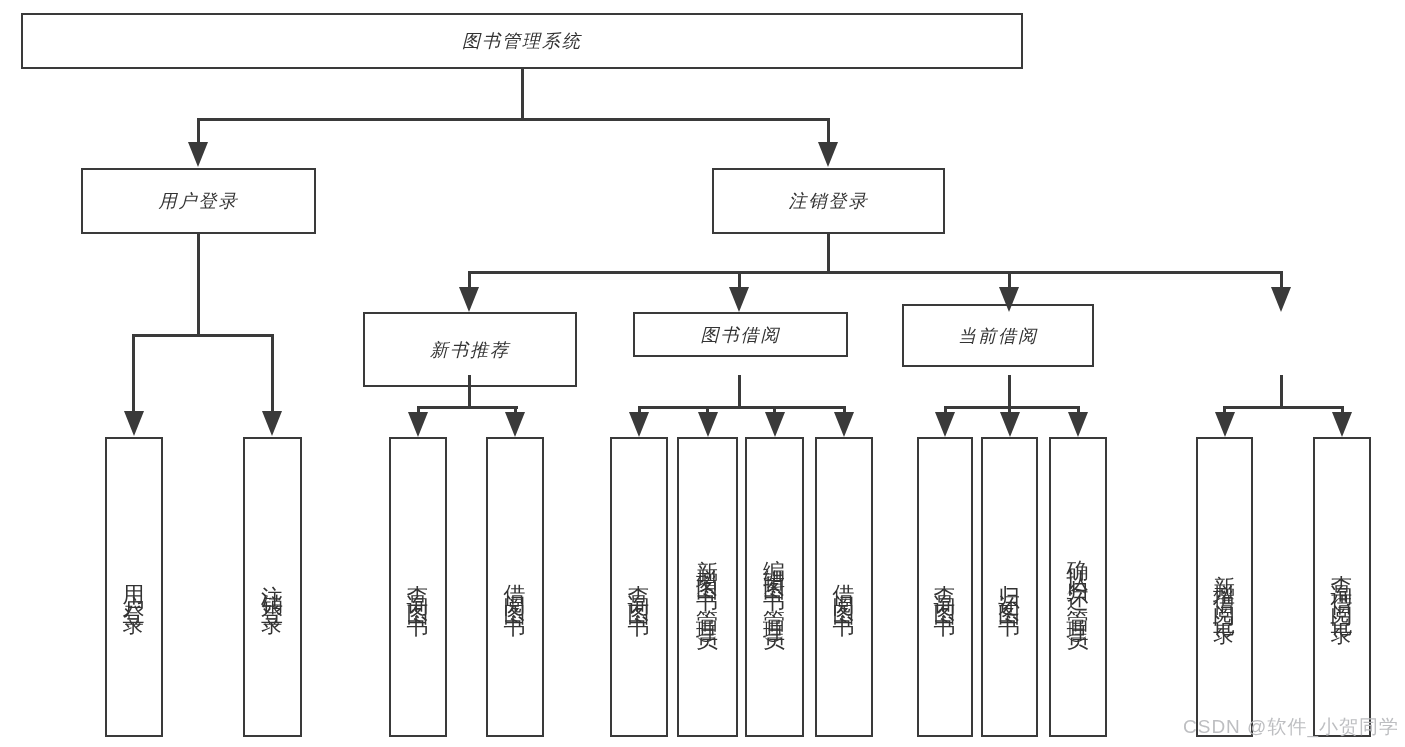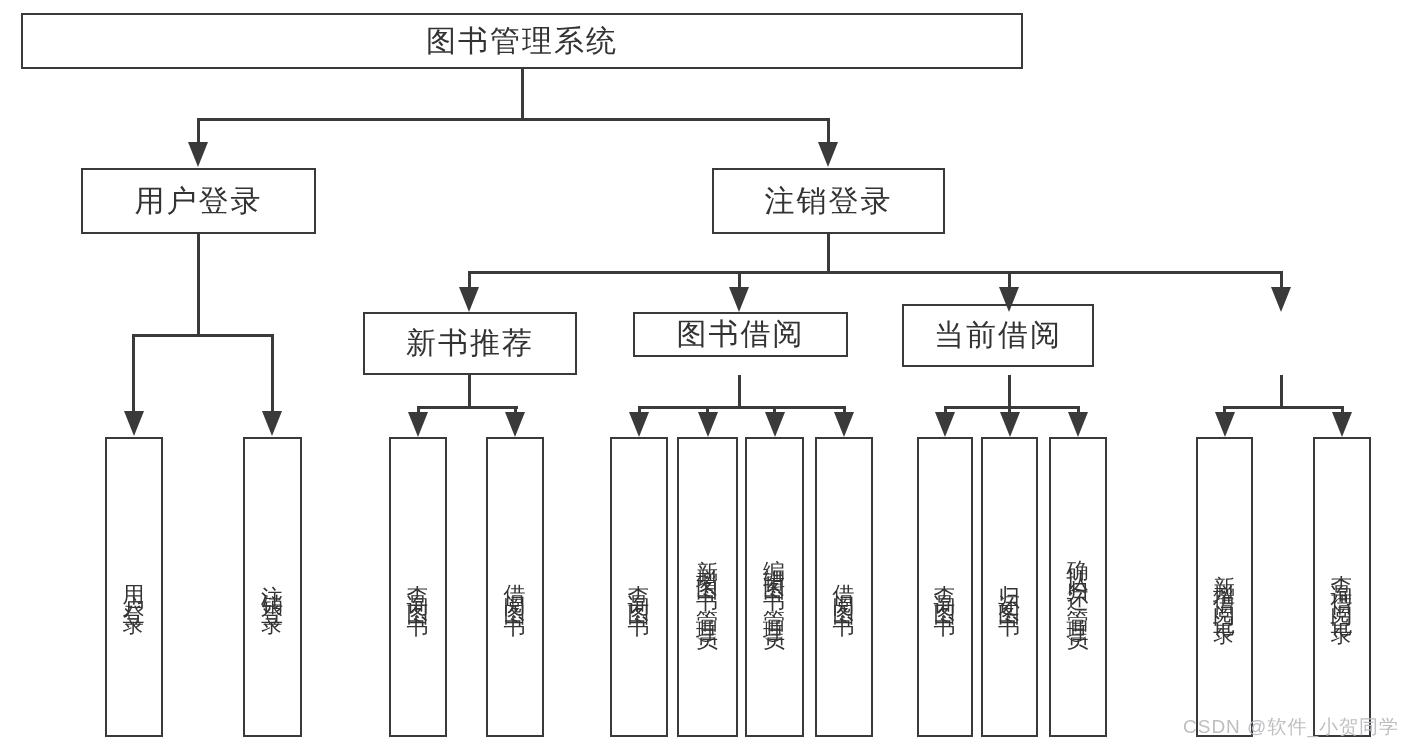--- a/index.html
+++ b/index.html
@@ -8,21 +8,21 @@
   .box{
     position:absolute;
     box-sizing:border-box;
     background:#ffffff;
     border:2px solid #3a3a3a;
     display:flex;
     align-items:center;
     justify-content:center;
     color:#333333;
   }
-  .hlabel{font-size:30px;letter-spacing:2px;white-space:nowrap;}
+  .hlabel{font-size:18px;letter-spacing:2px;white-space:nowrap;font-style:italic;}
   .leaf span{
     writing-mode:vertical-rl;
     text-orientation:mixed;
     font-size:22px;
     letter-spacing:10px;
     line-height:1.05;
     white-space:nowrap;
   }
   .v{position:absolute;width:3px;background:#3a3a3a;}
   .h{position:absolute;height:3px;background:#3a3a3a;}
@@ -52,21 +52,21 @@
   </div>
 
   <div class="box" style="left:81px;top:168px;width:235px;height:66px">
     <span class="hlabel">用户登录</span>
   </div>
 
   <div class="box" style="left:712px;top:168px;width:233px;height:66px">
     <span class="hlabel">注销登录</span>
   </div>
 
-  <div class="box" style="left:363px;top:312px;width:214px;height:63px">
+  <div class="box" style="left:363px;top:312px;width:214px;height:75px">
     <span class="hlabel">新书推荐</span>
   </div>
 
   <div class="box" style="left:633px;top:312px;width:215px;height:45px">
     <span class="hlabel">图书借阅</span>
   </div>
 
   <div class="box" style="left:902px;top:304px;width:192px;height:63px">
     <span class="hlabel">当前借阅</span>
   </div>

